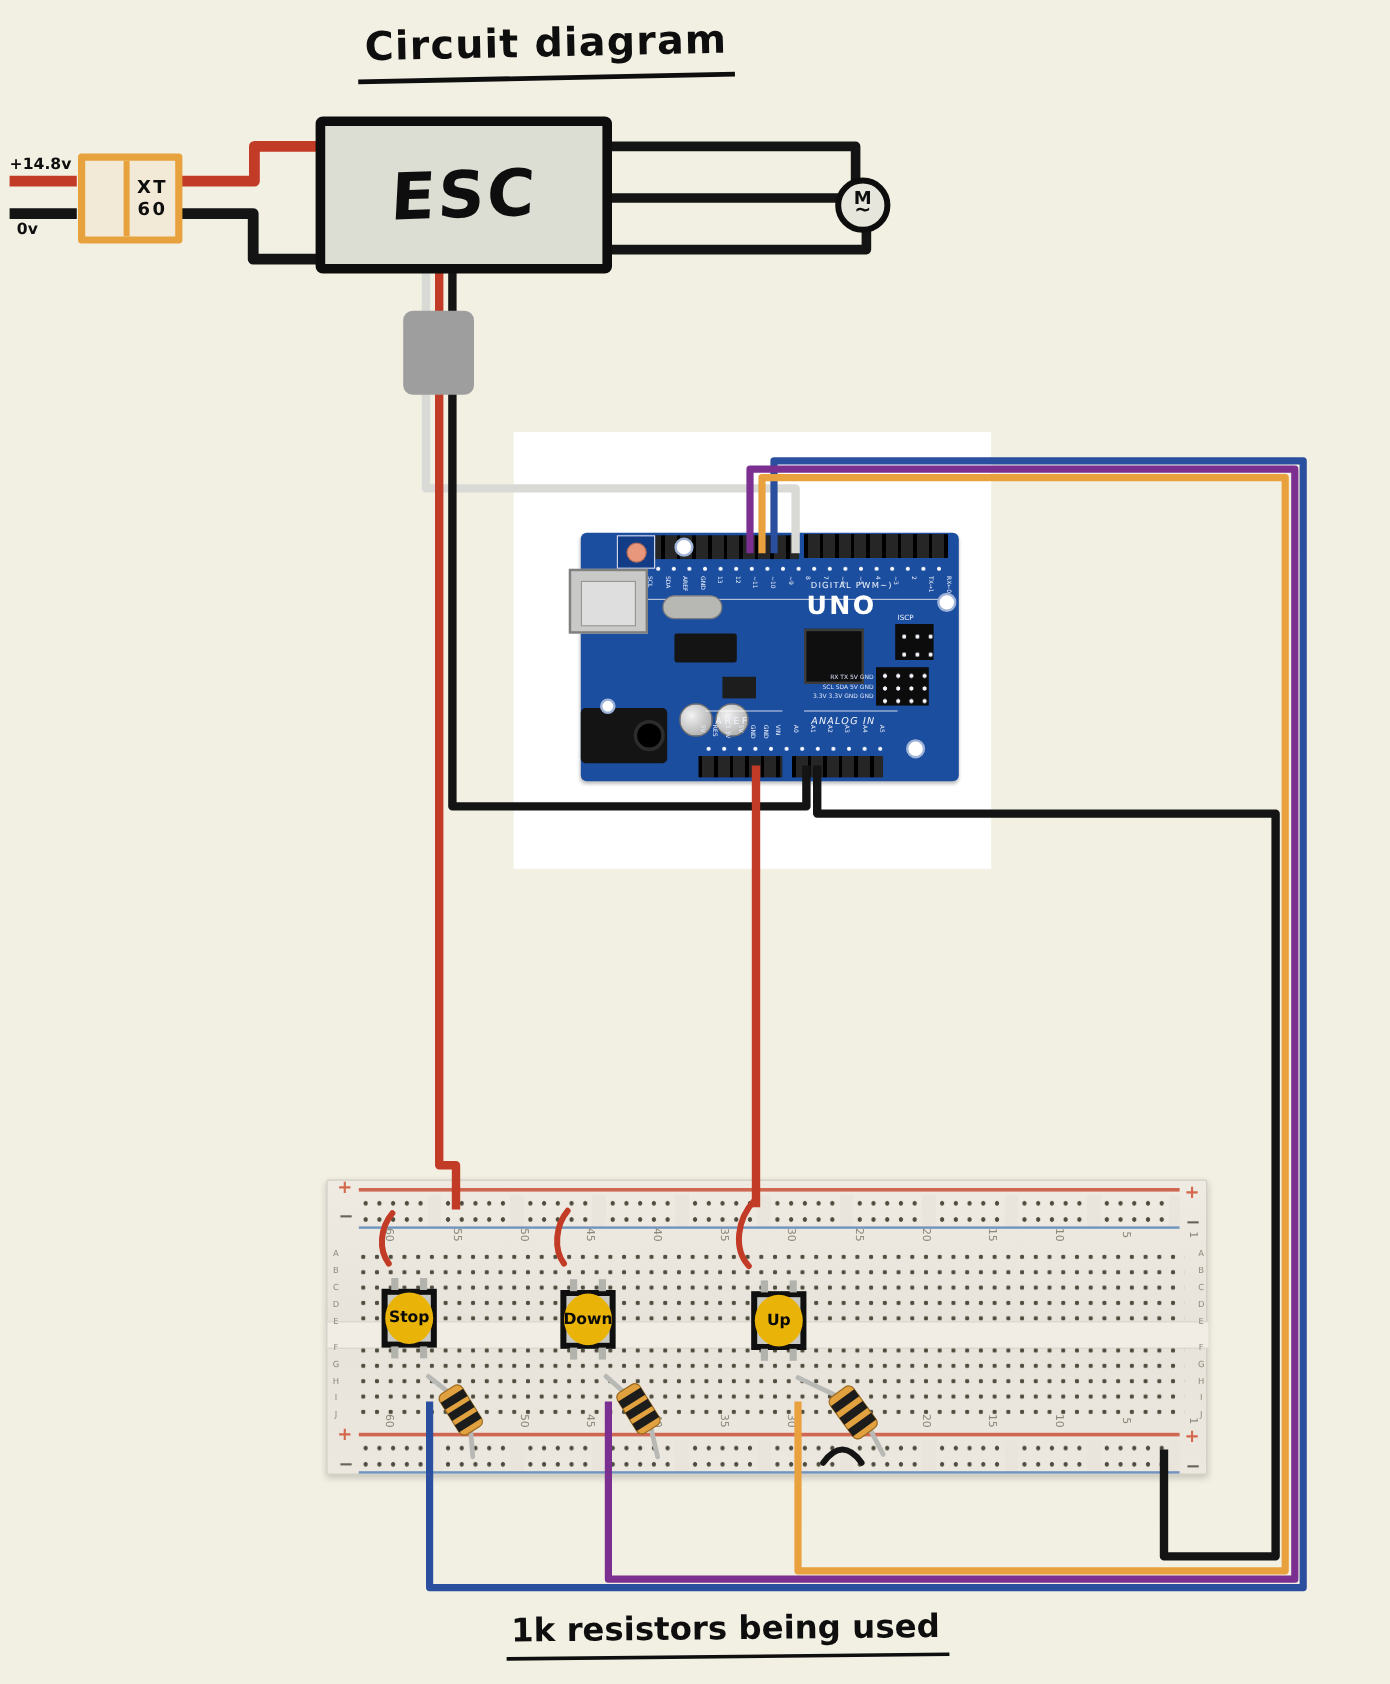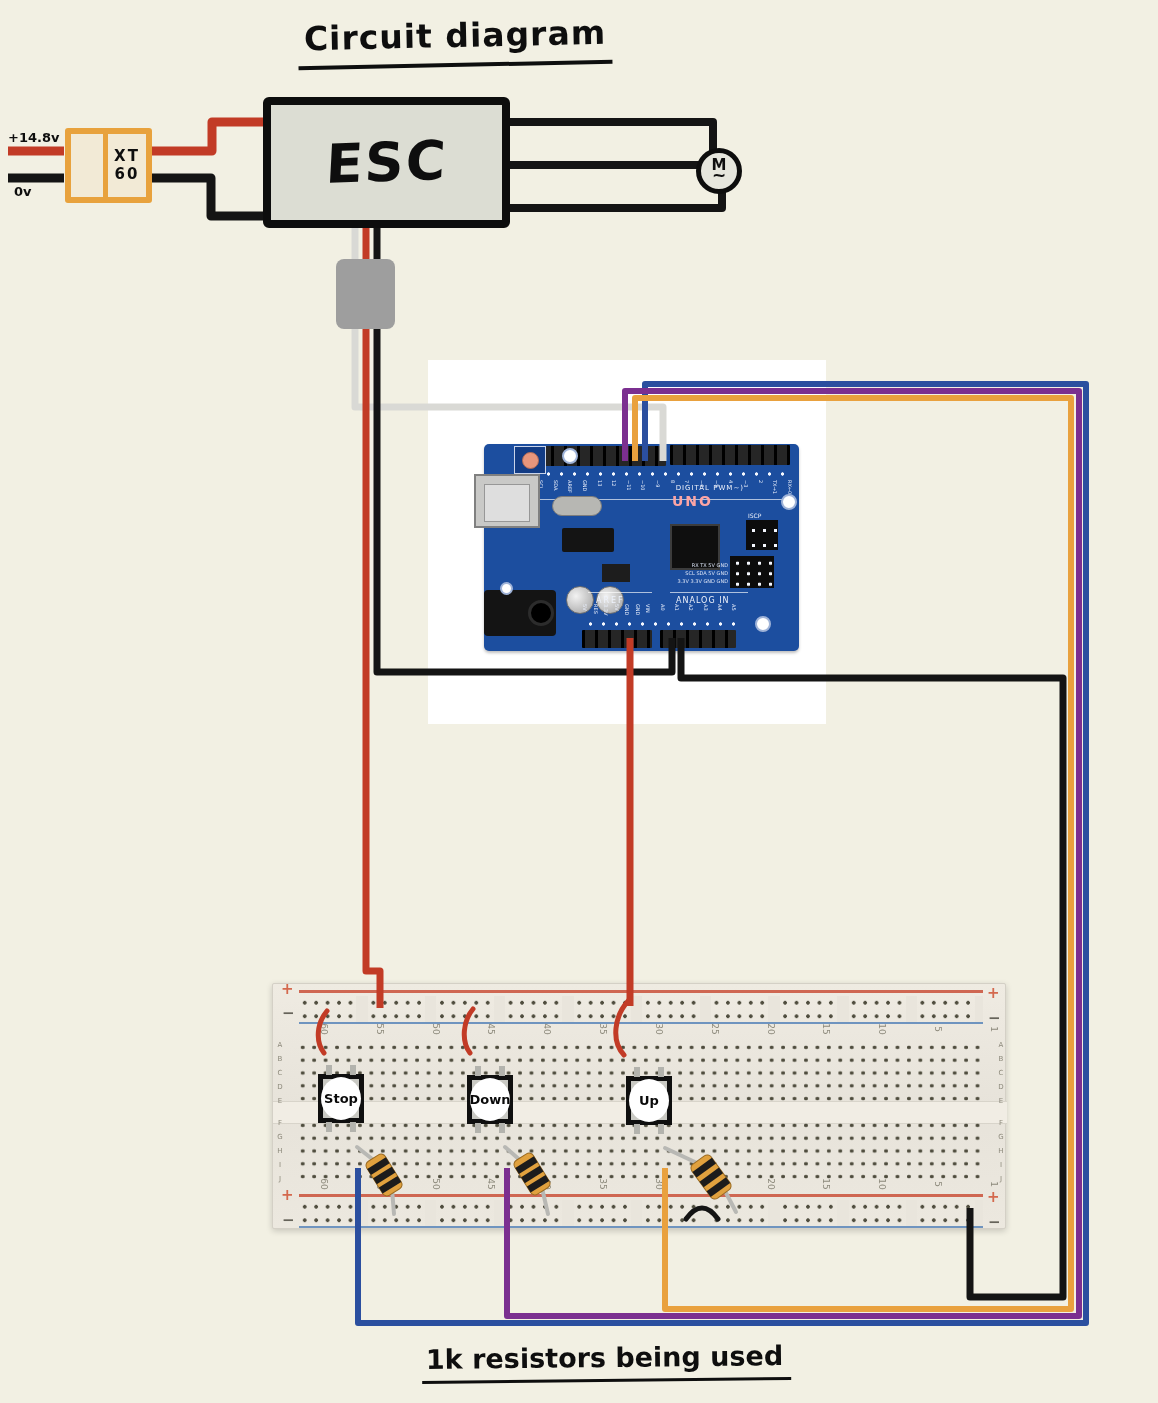--- a/index.html
+++ b/index.html
@@ -50,23 +50,23 @@
   .dots-t { left:58px; top:26px; width:248px; height:8px; }
   .dots-b { left:100px; top:176px; width:152px; height:8px; }
   .pinrow { display:flex; justify-content:space-between; }
   .pinrow span { writing-mode:vertical-rl; font-size:5px; line-height:1; color:#e8eefb; }
   .pin-top { left:54px; top:36px; width:254px; height:17px; }
   .pin-b1 { left:98px; top:160px; width:68px; height:15px; }
   .pin-b2 { left:176px; top:160px; width:76px; height:15px; }
   .silkline { background:rgba(255,255,255,0.65); height:1px; }
   .digital-silk { left:120px; top:40px; width:140px; font-size:7px; color:#eef2fb; text-align:right;
                   letter-spacing:1px; }
-  .uno-label { left:188px; top:49px; font-size:14px; font-weight:800; color:#fca5a5; letter-spacing:2px; }
+  .uno-label { left:188px; top:49px; font-size:21px; font-weight:800; color:#ffffff; letter-spacing:2px; }
   .power-silk { left:112px; top:152px; font-size:8px; color:#eef2fb; letter-spacing:2px; }
-  .analog-silk { left:192px; top:152px; font-size:8px; color:#eef2fb; letter-spacing:1px; }
+  .analog-silk { left:192px; top:152px; font-size:8px; color:#eef2fb; letter-spacing:1px;font-style:italic; }
   .icsp-silk { left:264px; top:68px; font-size:6px; color:#eef2fb; }
   .comm-text { left:186px; top:117px; width:58px; font-size:5px; line-height:8px; color:#d9e2f4;
                text-align:right; white-space:pre; }
   .rst { left:30px; top:2px; width:32px; height:28px; background:#123c85; border:1px solid #c9d4ea;
          display:flex; align-items:center; justify-content:center; }
   .rst-btn { width:17px; height:17px; border-radius:50%; background:#e8967c; border:1px solid #b06a55; }
   .usb { left:-10px; top:30px; width:66px; height:54px; background:#c9c9c7; border:2px solid #808080; }
   .usb-inner { left:8px; top:8px; width:46px; height:38px; background:#dedede; border:1px solid #979797; }
   .xtal { left:68px; top:52px; width:50px; height:20px; background:#b7b7b3; border:1px solid #7d7d7d;
           border-radius:10px; }
@@ -104,21 +104,21 @@
   .bb-letters { display:flex; flex-direction:column; justify-content:space-between;
                 font-size:7px; color:#8c897b; text-align:center; }
   .mk { font-size:15px; font-weight:bold; color:#d4694e; z-index:2; }
   .mkn { color:#66635a; }
 
   .bb-btn { width:46px; height:49px; border:5px solid #0f0f0f; background:#c9c9c3; z-index:2; }
   .bb-btn::before, .bb-btn::after { content:""; position:absolute; width:6px; height:10px;
       background:#b3b3ad; left:3px; }
   .bb-btn::before { top:-14px; box-shadow:24px 0 0 #b3b3ad; }
   .bb-btn::after  { bottom:-14px; box-shadow:24px 0 0 #b3b3ad; }
-  .bb-btn-circle { position:absolute; inset:-2px; border-radius:50%; background:#ffffff;
+  .bb-btn-circle { position:absolute; inset:-2px; border-radius:50%; background:#eab308;
                    display:flex; align-items:center; justify-content:center; }
   .bb-btn-label { font-size:13px; font-weight:bold; color:#0a0a0a; }
 
   
   #wires { position:absolute; left:0; top:0; z-index:5; pointer-events:none; }
 </style>
 </head>
 <body>
 
 <div class="abs title hand">Circuit diagram</div>

